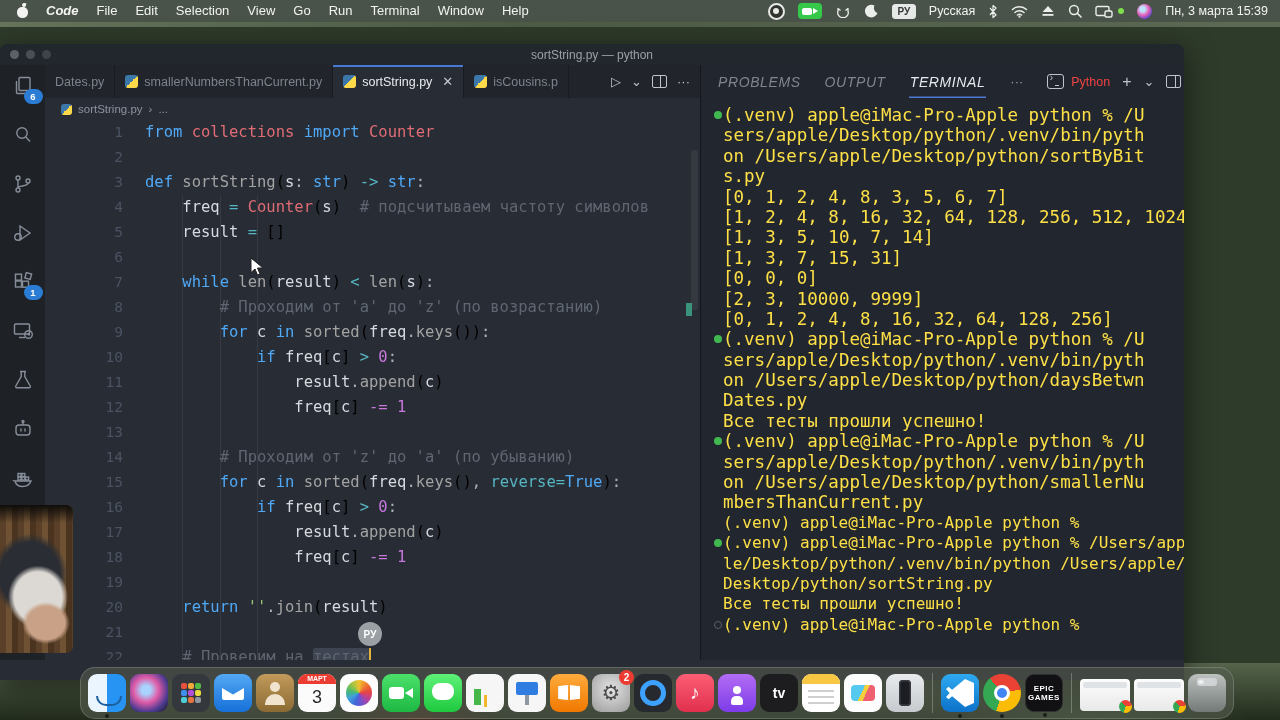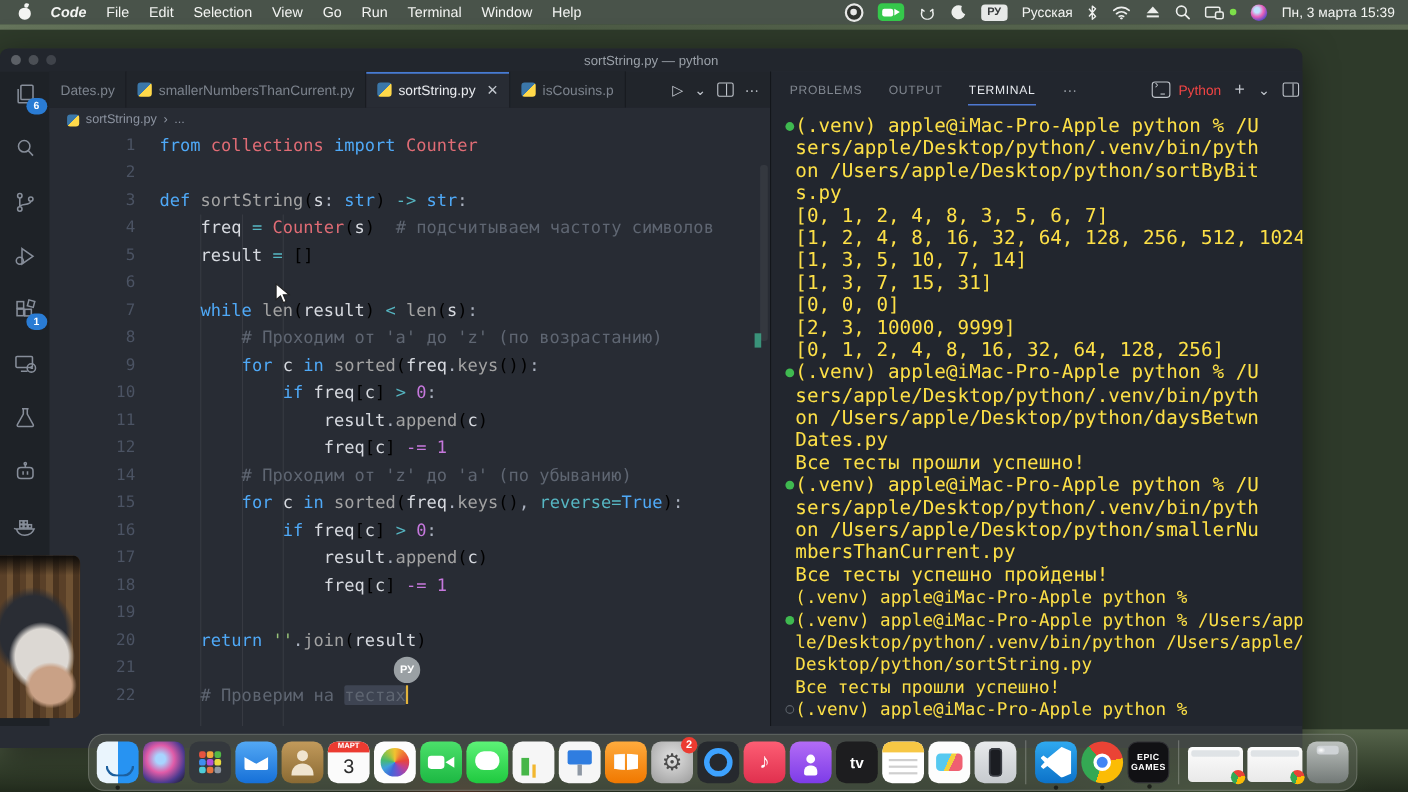--- a/index.html
+++ b/index.html
@@ -93,21 +93,21 @@
   .caret .ru-bubble{position:absolute;left:-11px;bottom:19px;width:24px;height:24px;border-radius:50%;
     background:#9aa0a4;color:#fff;font-family:"Liberation Sans",sans-serif;font-size:10px;font-weight:bold;
     display:flex;align-items:center;justify-content:center;}
   #ed-scrollthumb{position:absolute;right:2px;top:85px;width:7px;height:160px;background:rgba(255,255,255,.06);border-radius:3px;}
   #ed-mark{position:absolute;right:8px;top:238px;width:6px;height:13px;background:#3fae8c;opacity:.8;}
   #mouse-cursor{position:absolute;left:205px;top:192px;z-index:5;}
 
   
   #panel{position:absolute;left:700px;top:21px;width:580px;height:595px;background:#22262e;border-left:1px solid #13161b;box-sizing:border-box;}
   #panel-header{position:absolute;left:0;top:0;width:100%;height:33px;display:flex;align-items:center;padding:0 10px 0 16px;box-sizing:border-box;}
-  .ptab{font-size:11px;letter-spacing:.6px;color:#80868f;margin-right:22px;padding:8px 1px;}
+  .ptab{font-size:14px;letter-spacing:.6px;color:#80868f;margin-right:22px;padding:8px 1px;font-style:italic;}
   .ptab.active{color:#e6e9ee;box-shadow:inset 0 -1.5px 0 #4e78d1;}
   #panel-header .pdots{color:#9aa0a8;font-size:13px;margin-left:2px;}
   #panel-actions{margin-left:auto;display:flex;align-items:center;gap:12px;color:#c0c5cc;font-size:13px;}
   .termico{width:15px;height:13px;border:1.3px solid #c0c5cc;border-radius:3px;position:relative;}
   .termico:before{content:"›";position:absolute;left:1.5px;top:-3px;font-size:10px;}
   .termico:after{content:"";position:absolute;left:7px;bottom:2px;width:4px;height:1.3px;background:#c0c5cc;}
   .plabel{font-size:12.5px;color:#ef4444;margin-left:-5px;}
   .trashico{width:12px;height:13px;border:1.3px solid #c0c5cc;border-top:none;border-radius:0 0 3px 3px;position:relative;margin-top:3px;}
   .trashico:before{content:"";position:absolute;left:-3px;top:-3px;width:16px;height:1.3px;background:#c0c5cc;}
 
@@ -420,20 +420,21 @@
             <div class="cline"><span class="ln">3</span><span class="lc"><span class="tk k">def</span><span class="tk w"> </span><span class="tk f">sortString</span><span class="tk p">(</span><span class="tk v">s</span><span class="tk w">: </span><span class="tk k">str</span><span class="tk p">)</span><span class="tk o"> -&gt; </span><span class="tk k">str</span><span class="tk w">:</span></span></div>
             <div class="cline"><span class="ln">4</span><span class="lc"><span class="tk v">    freq </span><span class="tk o">=</span><span class="tk w"> </span><span class="tk m">Counter</span><span class="tk p">(</span><span class="tk v">s</span><span class="tk p">)</span><span class="tk c">  # подсчитываем частоту символов</span></span></div>
             <div class="cline"><span class="ln">5</span><span class="lc"><span class="tk v">    result </span><span class="tk o">=</span><span class="tk w"> </span><span class="tk p">[]</span></span></div>
             <div class="cline"><span class="ln">6</span><span class="lc"></span></div>
             <div class="cline"><span class="ln">7</span><span class="lc"><span class="tk k">    while</span><span class="tk w"> </span><span class="tk f">len</span><span class="tk p">(</span><span class="tk v">result</span><span class="tk p">)</span><span class="tk o"> &lt; </span><span class="tk f">len</span><span class="tk p">(</span><span class="tk v">s</span><span class="tk p">)</span><span class="tk w">:</span></span></div>
             <div class="cline"><span class="ln">8</span><span class="lc"><span class="tk c">        # Проходим от 'а' до 'z' (по возрастанию)</span></span></div>
             <div class="cline"><span class="ln">9</span><span class="lc"><span class="tk k">        for</span><span class="tk w"> </span><span class="tk v">c</span><span class="tk w"> </span><span class="tk k">in</span><span class="tk w"> </span><span class="tk f">sorted</span><span class="tk p">(</span><span class="tk v">freq</span><span class="tk w">.</span><span class="tk f">keys</span><span class="tk p">()</span><span class="tk p">)</span><span class="tk w">:</span></span></div>
             <div class="cline"><span class="ln">10</span><span class="lc"><span class="tk k">            if</span><span class="tk w"> </span><span class="tk v">freq</span><span class="tk p">[</span><span class="tk v">c</span><span class="tk p">]</span><span class="tk o"> &gt; </span><span class="tk n">0</span><span class="tk w">:</span></span></div>
             <div class="cline"><span class="ln">11</span><span class="lc"><span class="tk v">                result</span><span class="tk w">.</span><span class="tk f">append</span><span class="tk p">(</span><span class="tk v">c</span><span class="tk p">)</span></span></div>
             <div class="cline"><span class="ln">12</span><span class="lc"><span class="tk v">                freq</span><span class="tk p">[</span><span class="tk v">c</span><span class="tk p">]</span><span class="tk n"> -= </span><span class="tk n">1</span></span></div>
+            <div class="cline"><span class="ln">13</span><span class="lc"></span></div>
             <div class="cline"><span class="ln">14</span><span class="lc"><span class="tk c">        # Проходим от 'z' до 'a' (по убыванию)</span></span></div>
             <div class="cline"><span class="ln">15</span><span class="lc"><span class="tk k">        for</span><span class="tk w"> </span><span class="tk v">c</span><span class="tk w"> </span><span class="tk k">in</span><span class="tk w"> </span><span class="tk f">sorted</span><span class="tk p">(</span><span class="tk v">freq</span><span class="tk w">.</span><span class="tk f">keys</span><span class="tk p">()</span><span class="tk w">, </span><span class="tk t">reverse</span><span class="tk o">=</span><span class="tk k">True</span><span class="tk p">)</span><span class="tk w">:</span></span></div>
             <div class="cline"><span class="ln">16</span><span class="lc"><span class="tk k">            if</span><span class="tk w"> </span><span class="tk v">freq</span><span class="tk p">[</span><span class="tk v">c</span><span class="tk p">]</span><span class="tk o"> &gt; </span><span class="tk n">0</span><span class="tk w">:</span></span></div>
             <div class="cline"><span class="ln">17</span><span class="lc"><span class="tk v">                result</span><span class="tk w">.</span><span class="tk f">append</span><span class="tk p">(</span><span class="tk v">c</span><span class="tk p">)</span></span></div>
             <div class="cline"><span class="ln">18</span><span class="lc"><span class="tk v">                freq</span><span class="tk p">[</span><span class="tk v">c</span><span class="tk p">]</span><span class="tk n"> -= </span><span class="tk n">1</span></span></div>
             <div class="cline"><span class="ln">19</span><span class="lc"></span></div>
             <div class="cline"><span class="ln">20</span><span class="lc"><span class="tk k">    return</span><span class="tk w"> </span><span class="tk s">''</span><span class="tk w">.</span><span class="tk f">join</span><span class="tk p">(</span><span class="tk v">result</span><span class="tk p">)</span></span></div>
             <div class="cline"><span class="ln">21</span><span class="lc"></span></div>
             <div class="cline"><span class="ln">22</span><span class="lc"><span class="tk c">    # Проверим на </span><span class="tk c sel">тестах</span><span class="caret"><span class="ru-bubble">РУ</span></span></span></div>
           </div>
@@ -487,21 +488,20 @@
             <div class="tline">on /Users/apple/Desktop/python/daysBetwn</div>
             <div class="tline">Dates.py</div>
             <div class="tline">Все тесты прошли успешно!</div>
           </div>
           <div class="tblock lg">
             <span class="bullet green"></span>
             <div class="tline">(.venv) apple@iMac-Pro-Apple python % /U</div>
             <div class="tline">sers/apple/Desktop/python/.venv/bin/pyth</div>
             <div class="tline">on /Users/apple/Desktop/python/smallerNu</div>
             <div class="tline">mbersThanCurrent.py</div>
-            <div class="tline">Все тесты успешно пройдены!</div>
           </div>
           <div class="tblock sm">
             <div class="tline">(.venv) apple@iMac-Pro-Apple python %</div>
           </div>
           <div class="tblock sm">
             <span class="bullet green"></span>
             <div class="tline">(.venv) apple@iMac-Pro-Apple python % /Users/app</div>
             <div class="tline">le/Desktop/python/.venv/bin/python /Users/apple/</div>
             <div class="tline">Desktop/python/sortString.py</div>
             <div class="tline">Все тесты прошли успешно!</div>

